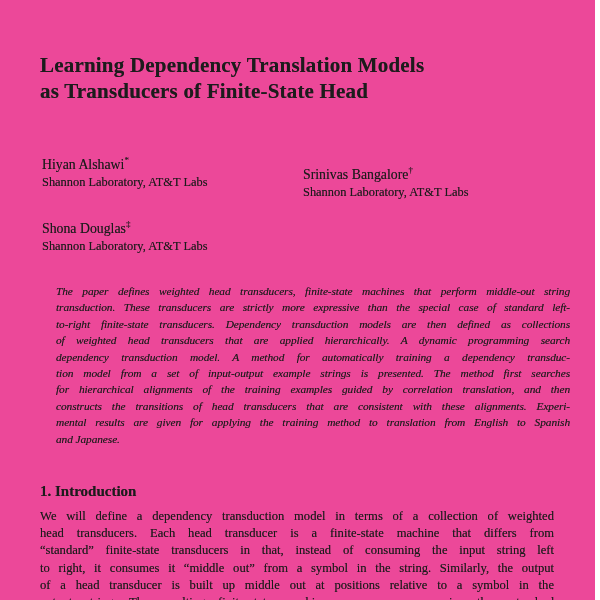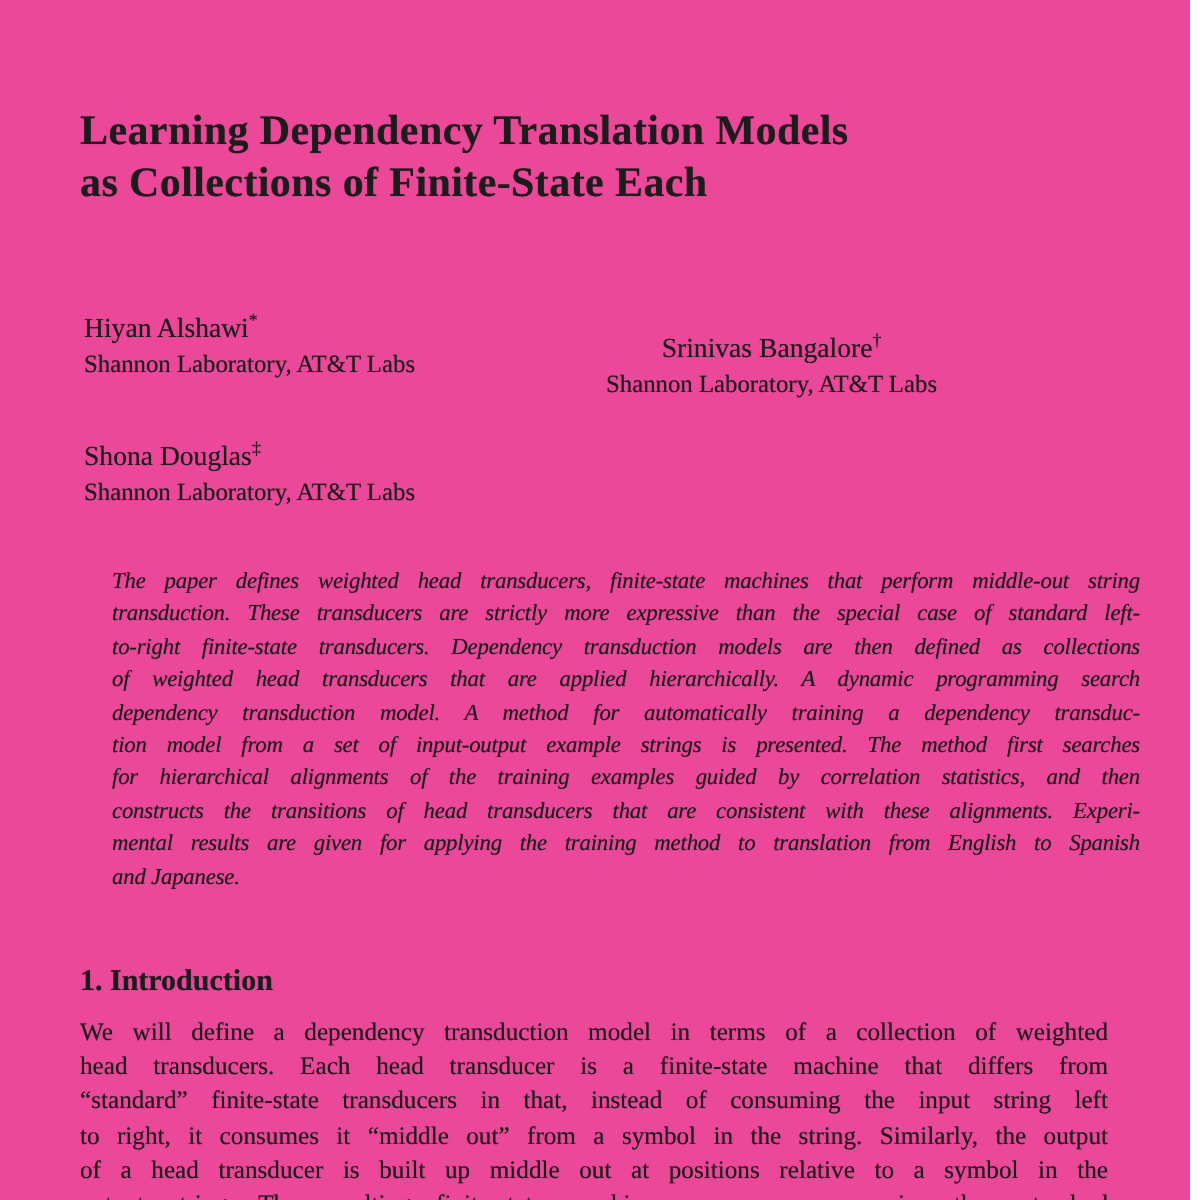--- a/index.html
+++ b/index.html
@@ -23,21 +23,21 @@
     line-height: 26px;
     letter-spacing: 0.2px;
   }
   .title-line { white-space: nowrap; }
   .author {
     position: absolute;
     font-size: 13.5px;
     line-height: 17px;
   }
   .author-a1 { top: 152px; left: 42px; }
-  .author-a2 { top: 162px; left: 303px; text-align: center; }
+  .author-a2 { top: 162px; left: 303px; }
   .author-a3 { top: 216px; left: 42px; }
   .author-name { font-size: 13.8px; white-space: nowrap; }
   .author-name sup { font-size: 9px; vertical-align: super; }
   .author-affiliation { font-size: 12.4px; margin-top: 1px; white-space: nowrap; }
   .abstract {
     position: absolute;
     top: 283px;
     left: 56px;
     width: 514px;
     font-style: italic;
@@ -69,21 +69,21 @@
     line-height: 17.2px;
   }
 </style>
 </head>
 <body>
 
 <div class="page">
 
   <h1 class="title">
     <div class="title-line">Learning Dependency Translation Models</div>
-    <div class="title-line">as Collections of Finite-State Each</div>
+    <div class="title-line">as Transducers of Finite-State Head</div>
   </h1>
 
   <div class="author author-a1">
     <div class="author-name"><span>Hiyan Alshawi</span><sup>*</sup></div>
     <div class="author-affiliation">Shannon Laboratory, AT&amp;T Labs</div>
   </div>
 
   <div class="author author-a2">
     <div class="author-name"><span>Srinivas Bangalore</span><sup>†</sup></div>
     <div class="author-affiliation">Shannon Laboratory, AT&amp;T Labs</div>
@@ -94,21 +94,21 @@
     <div class="author-affiliation">Shannon Laboratory, AT&amp;T Labs</div>
   </div>
 
   <div class="abstract">
     <div class="just-line">The paper defines weighted head transducers, finite-state machines that perform middle-out string</div>
     <div class="just-line">transduction. These transducers are strictly more expressive than the special case of standard left-</div>
     <div class="just-line">to-right finite-state transducers. Dependency transduction models are then defined as collections</div>
     <div class="just-line">of weighted head transducers that are applied hierarchically. A dynamic programming search</div>
     <div class="just-line">dependency transduction model. A method for automatically training a dependency transduc-</div>
     <div class="just-line">tion model from a set of input-output example strings is presented. The method first searches</div>
-    <div class="just-line">for hierarchical alignments of the training examples guided by correlation statistics, and then</div>
+    <div class="just-line">for hierarchical alignments of the training examples guided by correlation translation, and then</div>
     <div class="just-line">constructs the transitions of head transducers that are consistent with these alignments. Experi-</div>
     <div class="just-line">mental results are given for applying the training method to translation from English to Spanish</div>
     <div class="just-line last-line">and Japanese.</div>
   </div>
 
   <h2 class="section-heading">1. Introduction</h2>
 
   <div class="body-text">
     <div class="just-line">We will define a dependency transduction model in terms of a collection of weighted</div>
     <div class="just-line">head transducers. Each head transducer is a finite-state machine that differs from</div>

